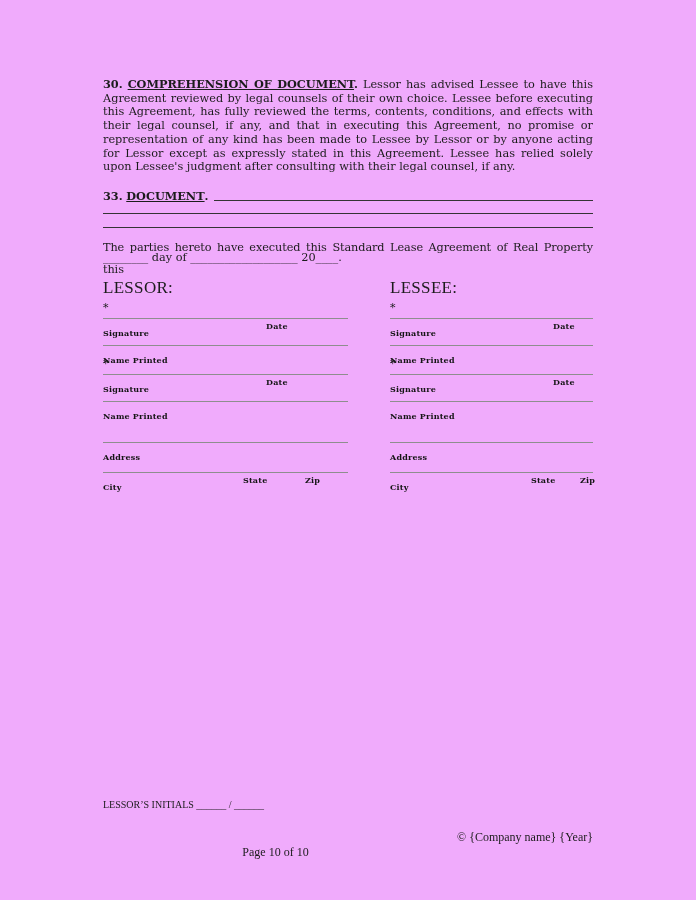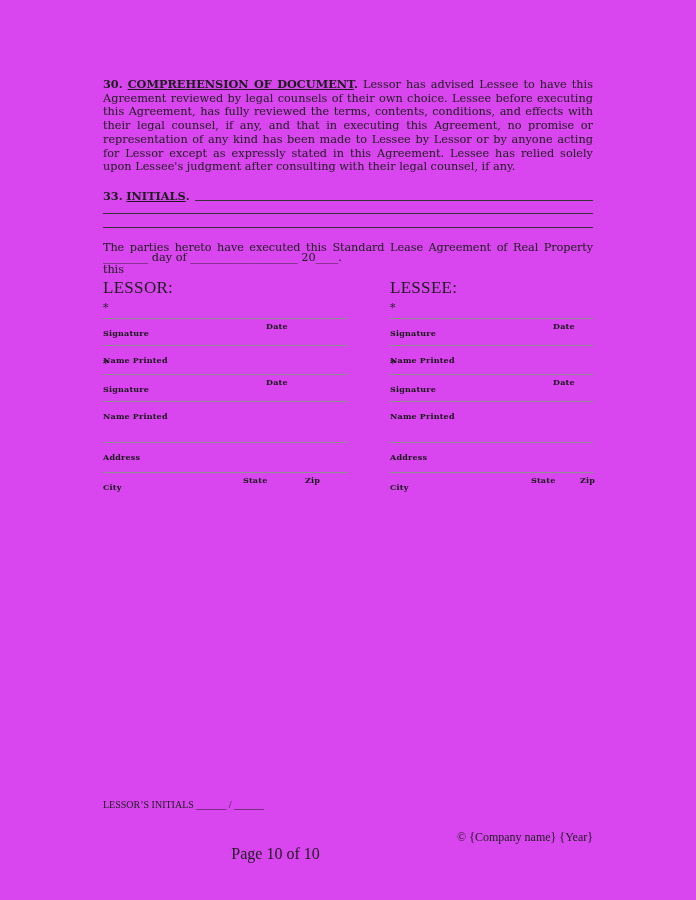--- a/index.html
+++ b/index.html
@@ -1,18 +1,18 @@
 <!DOCTYPE html>
 <html><head>
 <meta charset="utf-8">
 <style>
   html,body{margin:0;padding:0;background:#ffffff;}
   body{width:696px;height:900px;position:relative;overflow:hidden;}
   .page{
-    position:absolute;left:0;top:0;width:696px;height:900px;background:#d946ef;
+    position:absolute;left:0;top:0;width:696px;height:900px;background:#f0abfc;
     font-family:"DejaVu Serif", serif;color:#1c1c1c;
   }
   .content{position:absolute;left:103px;top:0;width:490px;}
 
   
   .sec30{
     position:absolute;left:0;top:78px;width:490px;margin:0;
     font-size:11.3px;line-height:13.7px;text-align:justify;
   }
   .bold{font-weight:bold;}
@@ -65,33 +65,33 @@
     font-family:"Liberation Serif", serif;font-size:10px;color:#1c1c1c;
   }
   .lessee-initials{position:absolute;left:287px;top:0;white-space:nowrap;}
   .lessor-initials{position:absolute;left:0;top:0;white-space:nowrap;}
   .copyright{
     position:absolute;left:103px;top:830px;width:490px;margin:0;text-align:right;
     font-family:"Liberation Serif", serif;font-size:12px;color:#1c1c1c;
   }
   .pagenum{
     position:absolute;left:0;top:845px;width:551px;margin:0;text-align:center;
-    font-family:"Liberation Serif", serif;font-size:16px;color:#1c1c1c;
+    font-family:"Liberation Serif", serif;font-size:12px;color:#1c1c1c;
   }
 </style>
 </head>
 <body>
 
 <div class="page">
   <div class="content">
 
     <p class="sec30"><span class="bold">30.</span> <span class="bold u">COMPREHENSION OF DOCUMENT</span><span class="bold">.</span> <span>Lessor has advised Lessee to have this Agreement reviewed by legal counsels of their own choice. Lessee before executing this Agreement, has fully reviewed the terms, contents, conditions, and effects with their legal counsel, if any, and that in executing this Agreement, no promise or representation of any kind has been made to Lessee by Lessor or by anyone acting for Lessor except as expressly stated in this Agreement. Lessee has relied solely upon Lessee's judgment after consulting with their legal counsel, if any.</span></p>
 
     <div class="addendum-row">
-      <span class="bold">33.</span>&nbsp;<span class="bold u">INITIALS</span><span class="bold">.</span>
+      <span class="bold">33.</span>&nbsp;<span class="bold u">DOCUMENT</span><span class="bold">.</span>
       <span class="fill"></span>
     </div>
     <div class="blank-line bl2"></div>
     <div class="blank-line bl3"></div>
 
     <p class="exec1">The parties hereto have executed this Standard Lease Agreement of Real Property this</p>
     <p class="exec2">________ day of ___________________ 20____.</p>
 
     <div class="sig-col col-lessor">
       <div class="col-head">LESSOR:</div>

